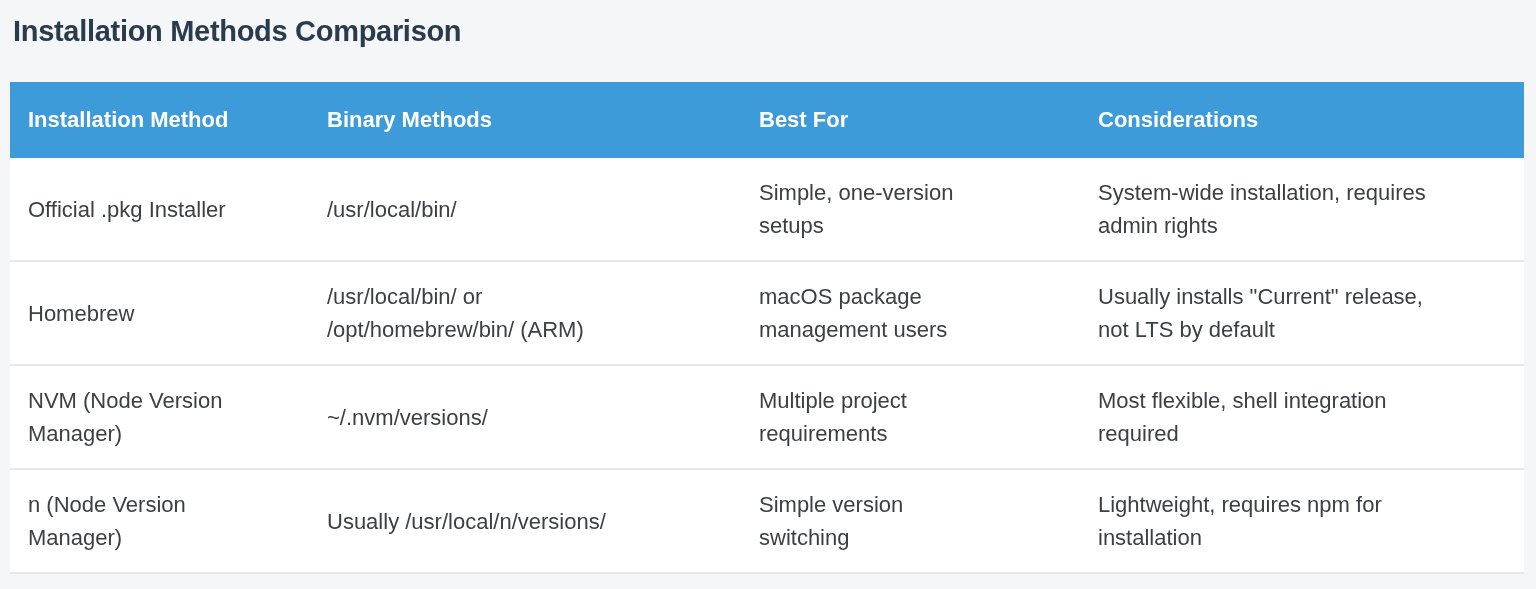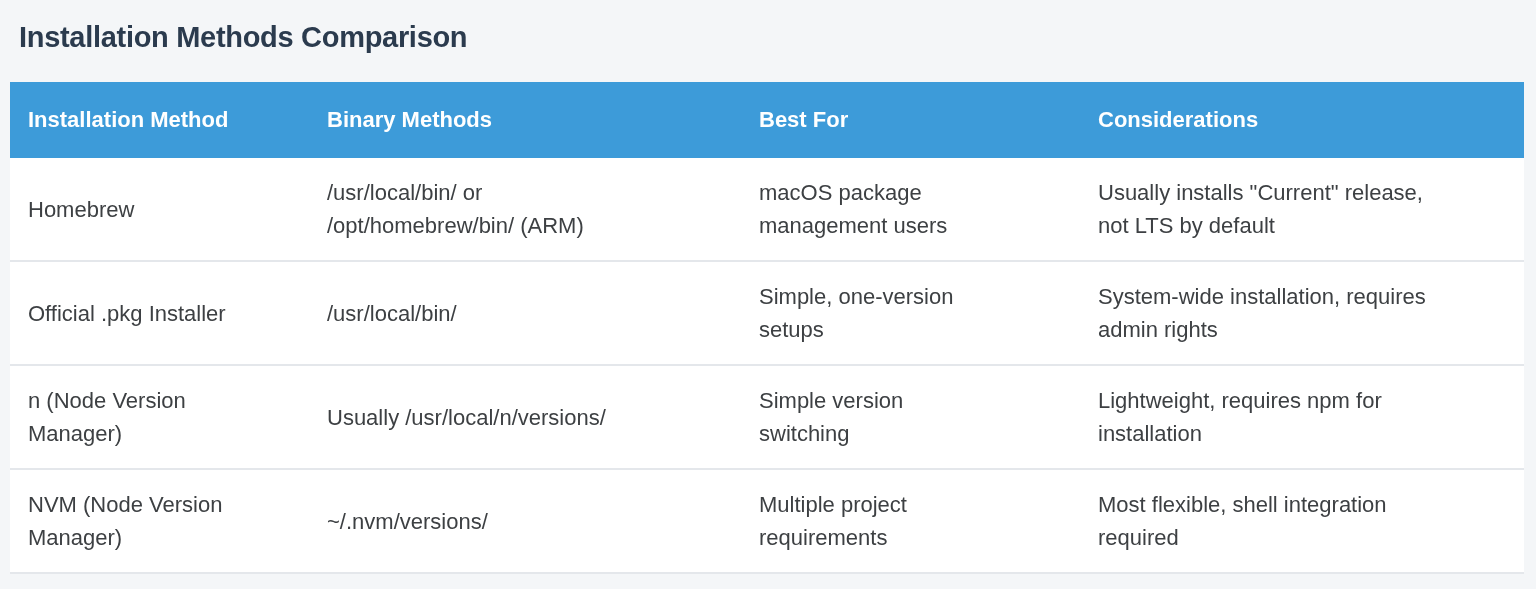--- a/index.html
+++ b/index.html
@@ -13,21 +13,21 @@
   }
   *{box-sizing:border-box;}
   html,body{margin:0;padding:0;}
   body{
     width:1536px;height:589px;overflow:hidden;
     background:var(--page_bg,#f4f6f8);
     font-family:"Liberation Sans","DejaVu Sans",sans-serif;
   }
   .page{position:relative;width:1536px;height:589px;}
   .page-title{
-    position:absolute;left:6px;top:8px;margin:13px;
+    position:absolute;left:6px;top:8px;margin:7px;
     font-size:29px;font-weight:700;letter-spacing:-0.3px;
     color:var(--title_text,#2b3b4e);
   }
   table.cmp{
     position:absolute;left:10px;top:82px;
     width:1514px;table-layout:fixed;
     border-collapse:separate;border-spacing:0;
   }
   table.cmp thead th{
     background:var(--header_bg,#3d9bd9);
@@ -67,69 +67,69 @@
       <tr>
         <th>Installation Method</th>
         <th>Binary Methods</th>
         <th>Best For</th>
         <th>Considerations</th>
       </tr>
     </thead>
     <tbody>
       <tr>
         <td>
+            <span class="cw c1">Official .pkg Installer</span>
+          </td>
+        <td>
+            <span class="cw c2">/usr/local/bin/</span>
+          </td>
+        <td>
+            <span class="cw c3">Simple, one-version setups</span>
+          </td>
+        <td>
+            <span class="cw c4">System-wide installation, requires admin rights</span>
+          </td>
+      </tr>
+      <tr>
+        <td>
             <span class="cw c1">Homebrew</span>
           </td>
         <td>
             <span class="cw c2">/usr/local/bin/ or /opt/homebrew/bin/ (ARM)</span>
           </td>
         <td>
             <span class="cw c3">macOS package management users</span>
           </td>
         <td>
             <span class="cw c4">Usually installs "Current" release, not LTS by default</span>
           </td>
       </tr>
       <tr>
         <td>
-            <span class="cw c1">Official .pkg Installer</span>
+            <span class="cw c1">NVM (Node Version Manager)</span>
           </td>
         <td>
-            <span class="cw c2">/usr/local/bin/</span>
+            <span class="cw c2">~/.nvm/versions/</span>
           </td>
         <td>
-            <span class="cw c3">Simple, one-version setups</span>
+            <span class="cw c3">Multiple project requirements</span>
           </td>
         <td>
-            <span class="cw c4">System-wide installation, requires admin rights</span>
+            <span class="cw c4">Most flexible, shell integration required</span>
           </td>
       </tr>
       <tr>
         <td>
             <span class="cw c1">n (Node Version Manager)</span>
           </td>
         <td>
             <span class="cw c2">Usually /usr/local/n/versions/</span>
           </td>
         <td>
             <span class="cw c3">Simple version switching</span>
           </td>
         <td>
             <span class="cw c4">Lightweight, requires npm for installation</span>
           </td>
       </tr>
-      <tr>
-        <td>
-            <span class="cw c1">NVM (Node Version Manager)</span>
-          </td>
-        <td>
-            <span class="cw c2">~/.nvm/versions/</span>
-          </td>
-        <td>
-            <span class="cw c3">Multiple project requirements</span>
-          </td>
-        <td>
-            <span class="cw c4">Most flexible, shell integration required</span>
-          </td>
-      </tr>
     </tbody>
   </table>
 </div>
 
 </body></html>

